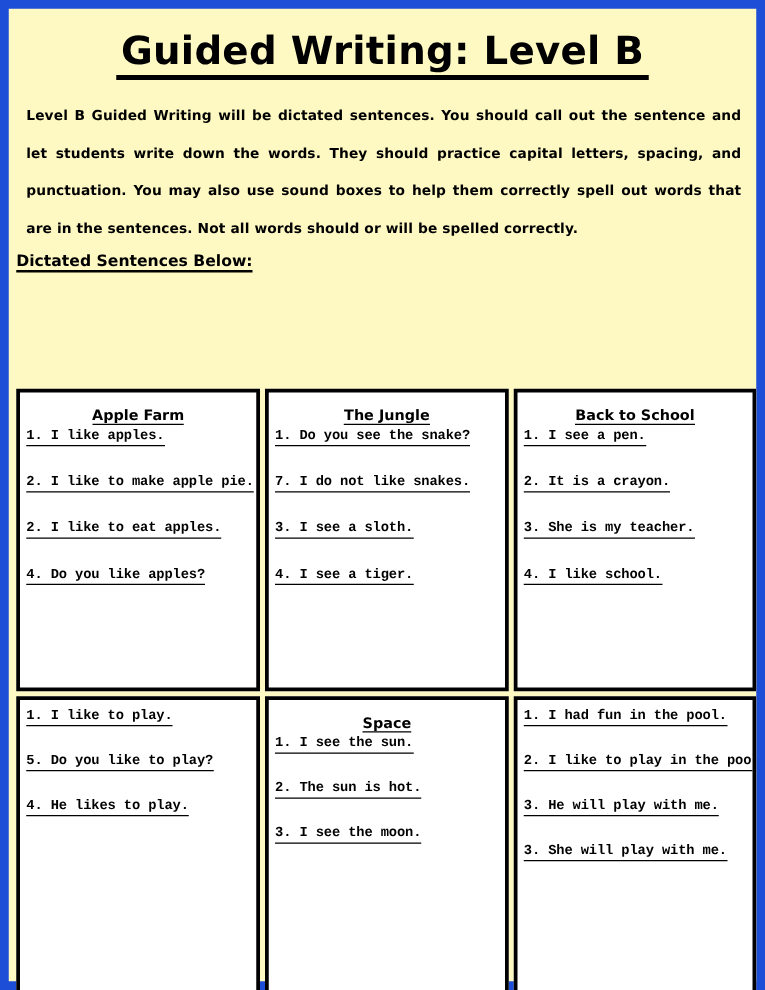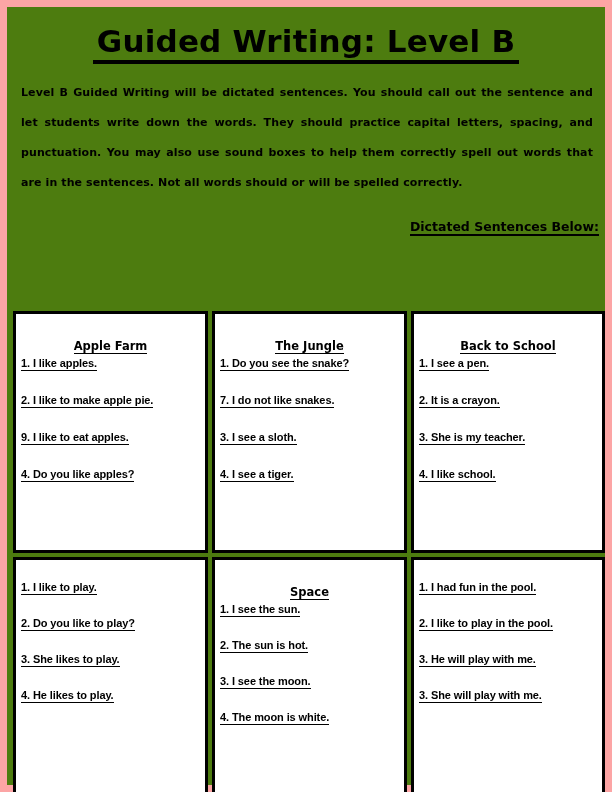--- a/index.html
+++ b/index.html
@@ -14,22 +14,22 @@
     color: #000000;
     overflow: hidden;
   }
 
   
   .page {
     position: relative;
     box-sizing: border-box;
     width: 612px;
     height: 792px;
-    border: 7px solid #fca5a5;
-    background: #4d7c0f;
+    border: 7px solid #1d4ed8;
+    background: #fef9c3;
   }
 
   .inner {
     position: relative;
     box-sizing: border-box;
     width: 100%;
     height: 100%;
     padding: 0 6px;
   }
 
@@ -56,22 +56,22 @@
     font-family: "DejaVu Sans", sans-serif;
     font-weight: bold;
     font-size: 11px;
     line-height: 30px;
     text-align: justify;
     letter-spacing: 0.1px;
   }
 
   
   .subhead-wrap {
-    text-align: right;
-    margin-top: 18px;
+    text-align: left;
+    margin-top: 0;
   }
   .subhead {
     display: inline-block;
     font-family: "DejaVu Sans", sans-serif;
     font-weight: bold;
     font-size: 12.5px;
     line-height: 15px;
     border-bottom: 2px solid #000000;
     padding-bottom: 0px;
     white-space: nowrap;
@@ -88,21 +88,21 @@
     grid-template-columns: 195px 195px 194px;
     grid-template-rows: 242px 238px;
     column-gap: 4px;
     row-gap: 4px;
   }
 
   .box {
     box-sizing: border-box;
     border: 3px solid #000000;
     background: #ffffff;
-    padding: 21px 5px 0 5px;
+    padding: 7px 5px 0 5px;
     overflow: hidden;
   }
 
   .box-title-wrap {
     text-align: center;
     margin-bottom: 3px;
   }
   .box-title {
     display: inline-block;
     font-family: "DejaVu Sans", sans-serif;
@@ -112,21 +112,21 @@
     border-bottom: 1.5px solid #000000;
     white-space: nowrap;
   }
 
   .sentences {
     margin: 0;
     padding: 0;
     list-style: none;
   }
   .sentence {
-    font-family: Liberation Sans, sans-serif;
+    font-family: Liberation Mono, monospace;
     font-weight: bold;
     font-size: 11px;
     line-height: 13px;
     height: 37px;
     white-space: nowrap;
     letter-spacing: -0.1px;
   }
   .sentence span {
     display: inline-block;
     border-bottom: 1.5px solid #000000;
@@ -154,21 +154,21 @@
 
     <div class="grid">
 
       <div class="box">
         <div class="box-title-wrap">
           <div class="box-title">Apple Farm</div>
         </div>
         <div class="sentences">
           <div class="sentence"><span>1. I like apples.</span></div>
           <div class="sentence"><span>2. I like to make apple pie.</span></div>
-          <div class="sentence"><span>9. I like to eat apples.</span></div>
+          <div class="sentence"><span>2. I like to eat apples.</span></div>
           <div class="sentence"><span>4. Do you like apples?</span></div>
         </div>
       </div>
 
       <div class="box">
         <div class="box-title-wrap">
           <div class="box-title">The Jungle</div>
         </div>
         <div class="sentences">
           <div class="sentence"><span>1. Do you see the snake?</span></div>
@@ -186,35 +186,33 @@
           <div class="sentence"><span>1. I see a pen.</span></div>
           <div class="sentence"><span>2. It is a crayon.</span></div>
           <div class="sentence"><span>3. She is my teacher.</span></div>
           <div class="sentence"><span>4. I like school.</span></div>
         </div>
       </div>
 
       <div class="box row2">
         <div class="sentences">
           <div class="sentence"><span>1. I like to play.</span></div>
-          <div class="sentence"><span>2. Do you like to play?</span></div>
-          <div class="sentence"><span>3. She likes to play.</span></div>
+          <div class="sentence"><span>5. Do you like to play?</span></div>
           <div class="sentence"><span>4. He likes to play.</span></div>
         </div>
       </div>
 
       <div class="box row2">
         <div class="box-title-wrap">
           <div class="box-title">Space</div>
         </div>
         <div class="sentences">
           <div class="sentence"><span>1. I see the sun.</span></div>
           <div class="sentence"><span>2. The sun is hot.</span></div>
           <div class="sentence"><span>3. I see the moon.</span></div>
-          <div class="sentence"><span>4. The moon is white.</span></div>
         </div>
       </div>
 
       <div class="box row2">
         <div class="sentences">
           <div class="sentence"><span>1. I had fun in the pool.</span></div>
           <div class="sentence"><span>2. I like to play in the pool.</span></div>
           <div class="sentence"><span>3. He will play with me.</span></div>
           <div class="sentence"><span>3. She will play with me.</span></div>
         </div>

